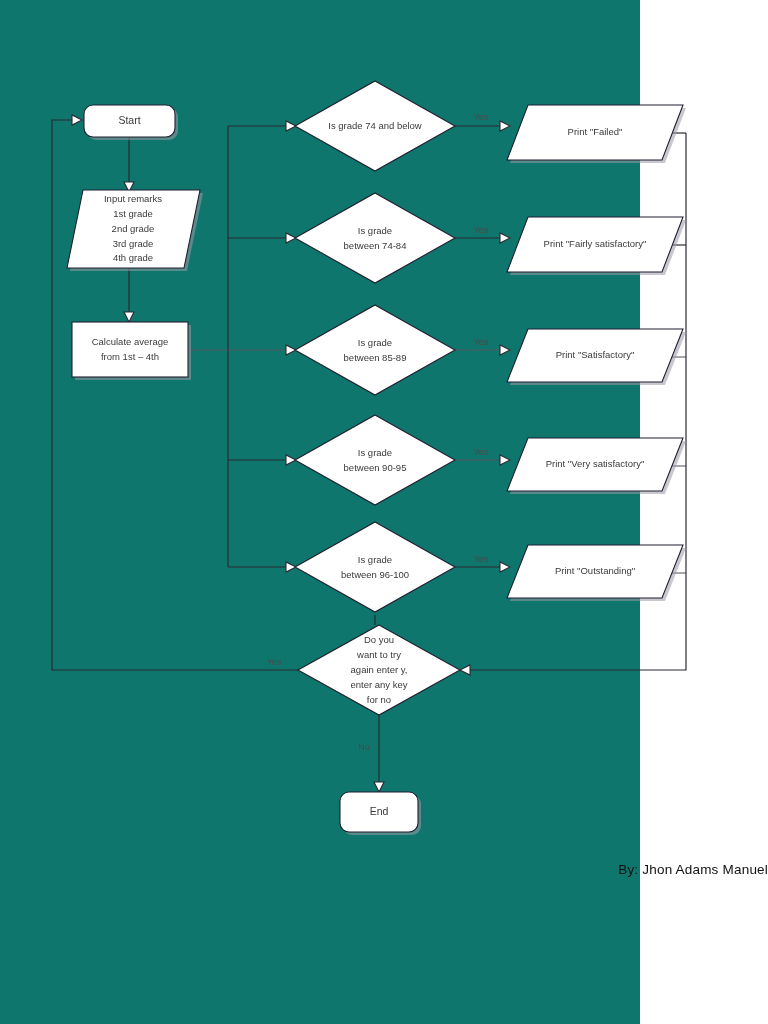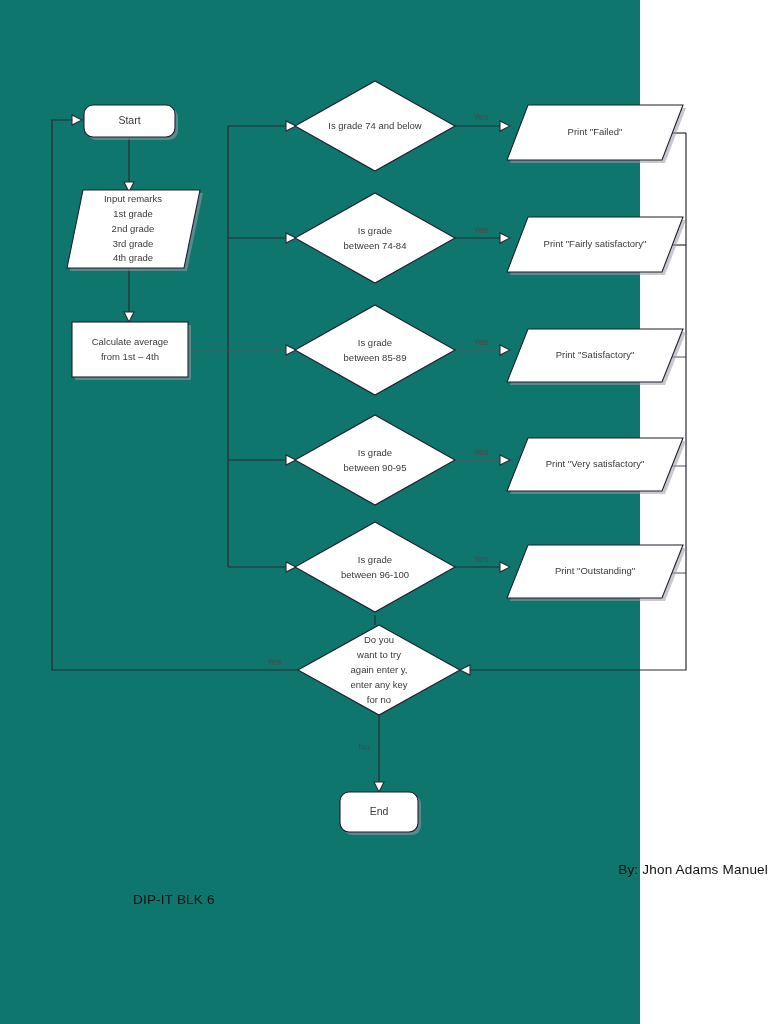--- a/index.html
+++ b/index.html
@@ -222,16 +222,15 @@
     <text class="edge-label" x="364" y="748">No</text>
 
     <rect class="shape-shadow" x="343" y="795" width="78" height="40" rx="9" ry="9"></rect>
     <rect class="shape-stroke" x="340" y="792" width="78" height="40" rx="9" ry="9"></rect>
     <text class="node-text terminal" x="379" y="812.5">End</text>
 
   </svg>
 
   <div id="footer">
     <div class="footer-line footer-author">By: Jhon Adams Manuel</div>
-    <div class="footer-line footer-section">DIP-IT BLK 6</div>
   </div>
 
 </div>
 
 </body></html>

